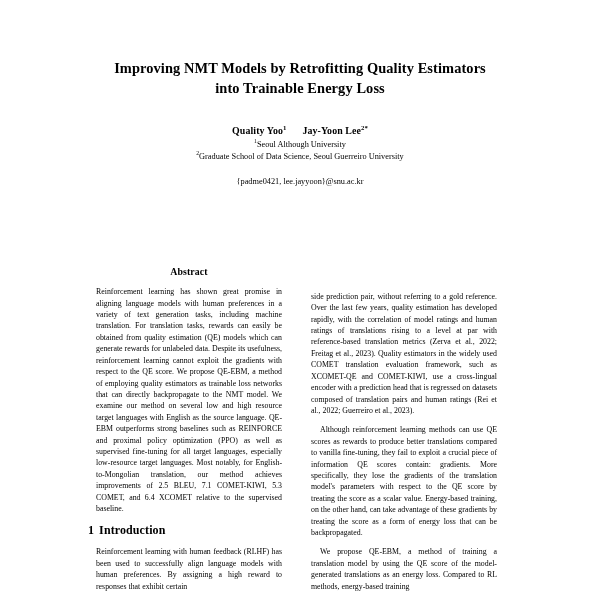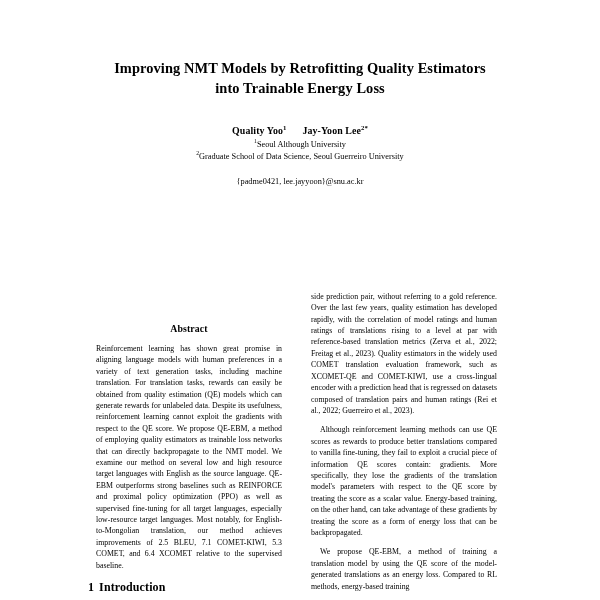--- a/index.html
+++ b/index.html
@@ -123,20 +123,21 @@
 
   <div class="columns">
 
     <div class="col left">
       <div class="abstract-head">Abstract</div>
       <p class="body-text">Reinforcement learning has shown great promise in aligning language models with human preferences in a variety of text generation tasks, including machine translation. For translation tasks, rewards can easily be obtained from quality estimation (QE) models which can generate rewards for unlabeled data. Despite its usefulness, reinforcement learning cannot exploit the gradients with respect to the QE score. We propose QE-EBM, a method of employing quality estimators as trainable loss networks that can directly backpropagate to the NMT model. We examine our method on several low and high resource target languages with English as the source language. QE-EBM outperforms strong baselines such as REINFORCE and proximal policy optimization (PPO) as well as supervised fine-tuning for all target languages, especially low-resource target languages. Most notably, for English-to-Mongolian translation, our method achieves improvements of 2.5 BLEU, 7.1 COMET-KIWI, 5.3 COMET, and 6.4 XCOMET relative to the supervised baseline.</p>
 
       <div class="section-head">
         <span class="num">1</span><span>Introduction</span>
       </div>
+      <p class="body-text">Reinforcement learning with human feedback (RLHF) has been used to successfully align language models with human preferences. By assigning a high reward to responses that exhibit certain</p>
     </div>
 
     <div class="col right">
       <p class="body-text">side prediction pair, without referring to a gold reference. Over the last few years, quality estimation has developed rapidly, with the correlation of model ratings and human ratings of translations rising to a level at par with reference-based translation metrics (Zerva et al., 2022; Freitag et al., 2023). Quality estimators in the widely used COMET translation evaluation framework, such as XCOMET-QE and COMET-KIWI, use a cross-lingual encoder with a prediction head that is regressed on datasets composed of translation pairs and human ratings (Rei et al., 2022; Guerreiro et al., 2023).</p>
       <p class="body-text">Although reinforcement learning methods can use QE scores as rewards to produce better translations compared to vanilla fine-tuning, they fail to exploit a crucial piece of information QE scores contain: gradients. More specifically, they lose the gradients of the translation model's parameters with respect to the QE score by treating the score as a scalar value. Energy-based training, on the other hand, can take advantage of these gradients by treating the score as a form of energy loss that can be backpropagated.</p>
       <p class="body-text">We propose QE-EBM, a method of training a translation model by using the QE score of the model-generated translations as an energy loss. Compared to RL methods, energy-based training</p>
     </div>
 
   </div>
 </div>

